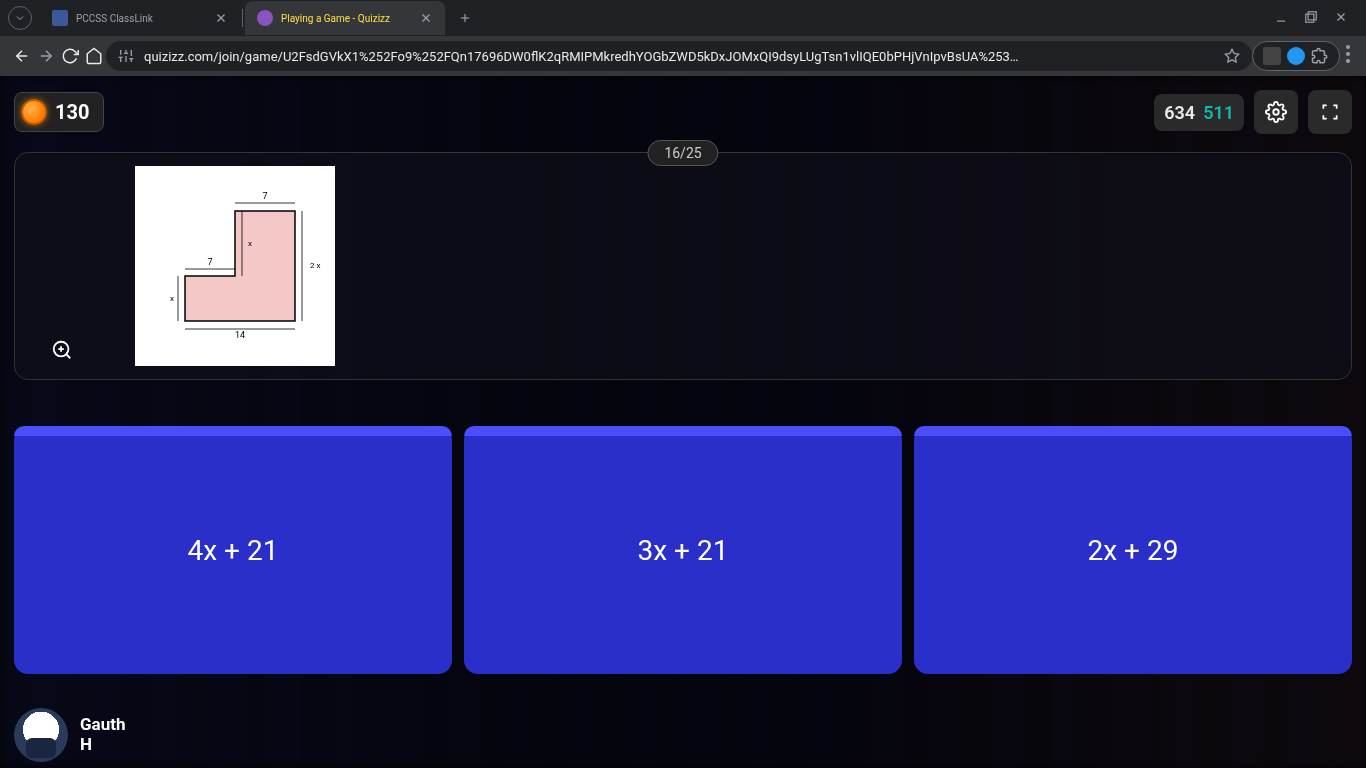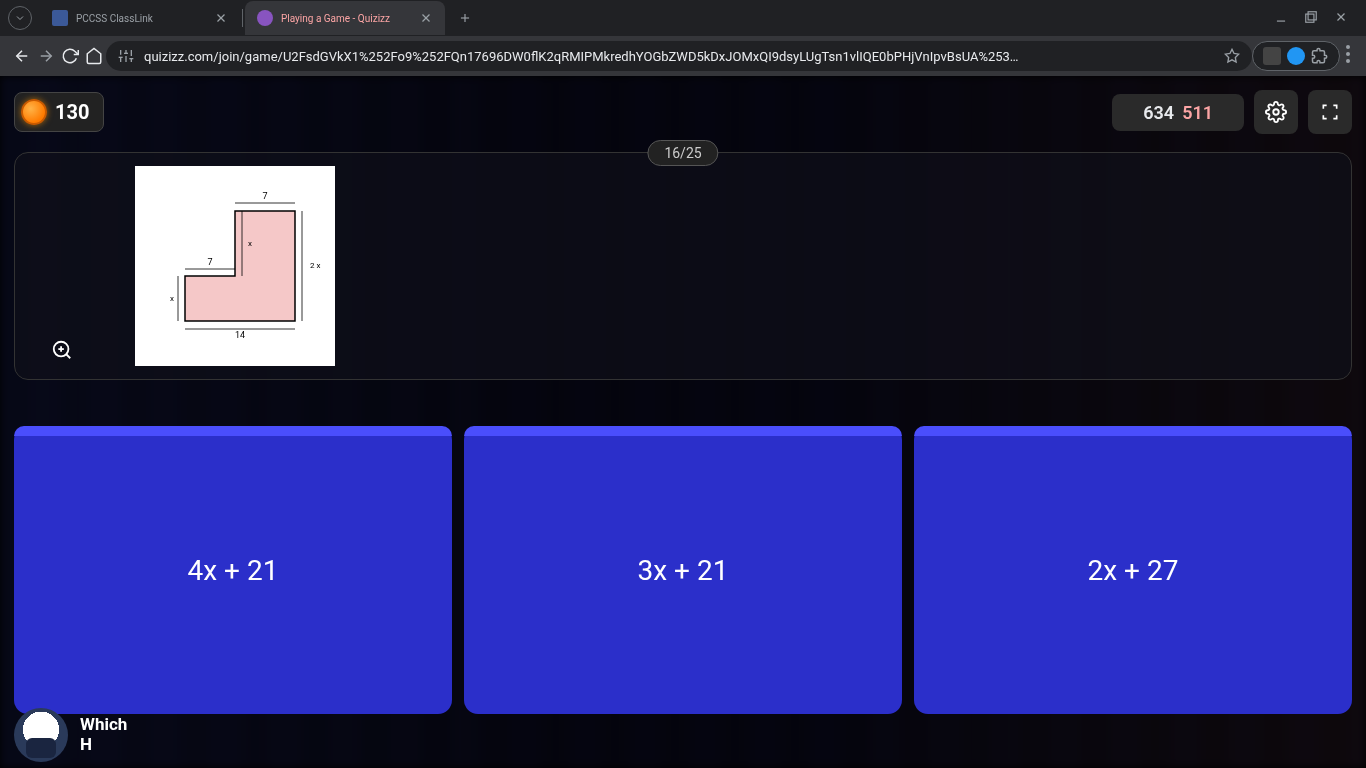--- a/index.html
+++ b/index.html
@@ -38,21 +38,21 @@
   min-width: 200px;
   max-width: 240px;
   background: #202124;
   color: #9aa0a6;
   font-size: 10px;
   position: relative;
 }
 .tab.active {
   background: #35363a;
   border-radius: 8px 8px 0 0;
-  color: #fca5a5;
+  color: #fde047;
 }
 .tab .favicon {
   width: 16px; height: 16px;
   border-radius: 2px;
   flex-shrink: 0;
 }
 .tab .title { flex: 1; white-space: nowrap; overflow: hidden; text-overflow: ellipsis; }
 .tab .close { width: 14px; height: 14px; color: #9aa0a6; flex-shrink: 0; }
 .tab-sep { width: 1px; height: 18px; background: #5f6368; margin: 0 2px; }
 .new-tab {
@@ -134,21 +134,21 @@
   border-radius: 50%;
   background: radial-gradient(circle at 35% 35%, #ffb347, #ff7b00 70%);
   border: 2px solid #c85a00;
   box-shadow: 0 0 6px rgba(255,150,0,0.6);
 }
 .score-val { font-size: 20px; font-weight: 700; color: #fff; }
 .right-controls { margin-left: auto; display: flex; gap: 10px; align-items: center; }
 .stat-pill {
   background: #2a2a2a;
   border-radius: 8px;
-  padding: 8px 31px;
+  padding: 8px 10px;
   display: flex; gap: 8px;
   font-size: 18px; font-weight: 600;
 }
 .icon-btn {
   width: 44px; height: 44px;
   background: #2a2a2a;
   border-radius: 8px;
   display: flex; align-items: center; justify-content: center;
   color: #fff;
 }
@@ -210,21 +210,21 @@
 
 .answers {
   position: absolute;
   top: 350px; left: 14px; right: 14px;
   display: flex;
   gap: 12px;
   z-index: 4;
 }
 .answer {
   flex: 1;
-  height: 288px;
+  height: 248px;
   border-radius: 14px;
   display: flex;
   align-items: center;
   justify-content: center;
   font-size: 28px;
   color: #fff;
   font-weight: 400;
   position: relative;
   cursor: pointer;
 }
@@ -389,21 +389,21 @@
   <div class="bg-pixels"></div>
 
   <div class="topbar">
     <div class="score-pill">
       <div class="coin"></div>
       <span class="score-val">130</span>
     </div>
     <div class="right-controls">
       <div class="stat-pill">
         <span>634</span>
-        <span style="color:#fca5a5">511</span>
+        <span style="color:#14b8a6">511</span>
       </div>
       <div class="icon-btn">
         <svg width="22" height="22" viewBox="0 0 24 24" fill="none" stroke="currentColor" stroke-width="2">
             <circle cx="12" cy="12" r="3"></circle>
             <path d="M19.4 15a1.65 1.65 0 0 0 .33 1.82l.06.06a2 2 0 1 1-2.83 2.83l-.06-.06a1.65 1.65 0 0 0-1.82-.33 1.65 1.65 0 0 0-1 1.51V21a2 2 0 0 1-4 0v-.09a1.65 1.65 0 0 0-1-1.51 1.65 1.65 0 0 0-1.82.33l-.06.06a2 2 0 1 1-2.83-2.83l.06-.06a1.65 1.65 0 0 0 .33-1.82 1.65 1.65 0 0 0-1.51-1H3a2 2 0 0 1 0-4h.09a1.65 1.65 0 0 0 1.51-1 1.65 1.65 0 0 0-.33-1.82l-.06-.06a2 2 0 1 1 2.83-2.83l.06.06a1.65 1.65 0 0 0 1.82.33h0a1.65 1.65 0 0 0 1-1.51V3a2 2 0 0 1 4 0v.09a1.65 1.65 0 0 0 1 1.51h0a1.65 1.65 0 0 0 1.82-.33l.06-.06a2 2 0 1 1 2.83 2.83l-.06.06a1.65 1.65 0 0 0-.33 1.82v0a1.65 1.65 0 0 0 1.51 1H21a2 2 0 0 1 0 4h-.09a1.65 1.65 0 0 0-1.51 1z"></path>
           </svg>
       </div>
       <div class="icon-btn">
         <svg width="20" height="20" viewBox="0 0 24 24" fill="none" stroke="currentColor" stroke-width="2">
             <polyline points="4 8 4 4 8 4"></polyline>
@@ -447,24 +447,24 @@
   </div>
 
   <div class="answers">
     <div class="answer ans-a">
       <span>4x + 21</span>
     </div>
     <div class="answer ans-b">
       <span>3x + 21</span>
     </div>
     <div class="answer ans-c">
-      <span>2x + 27</span>
+      <span>2x + 29</span>
     </div>
   </div>
 
   <div class="player">
     <div class="avatar"></div>
     <div class="player-name">
-      <div>Which</div>
+      <div>Gauth</div>
       <div>H</div>
     </div>
   </div>
 </div>
 
 </body></html>

